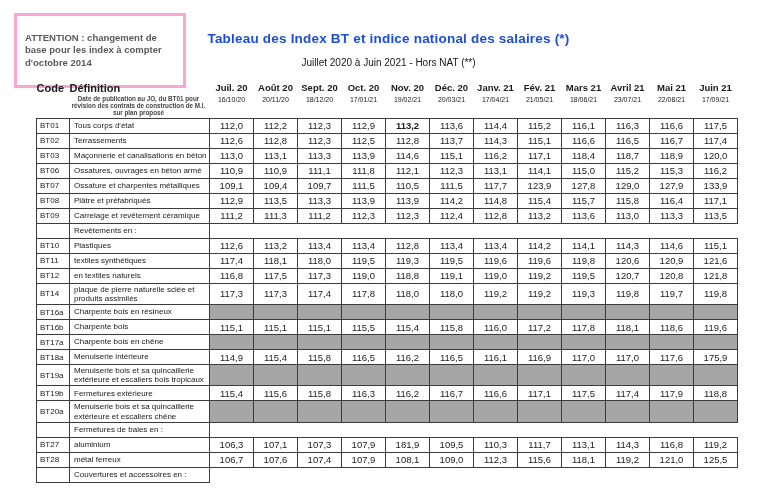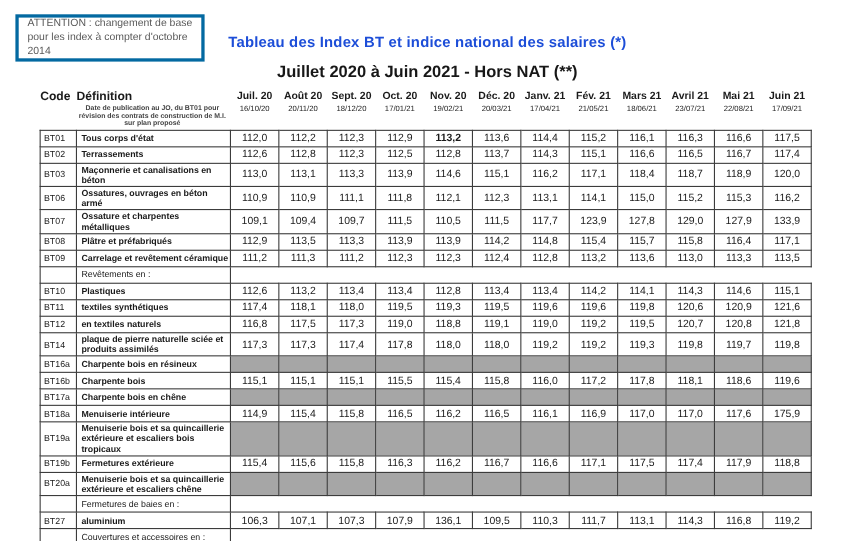--- a/index.html
+++ b/index.html
@@ -7,46 +7,46 @@
     width: 768px; height: 492px;
     background: #ffffff;
     font-family: "Liberation Sans", "DejaVu Sans", sans-serif;
     color: #1a1a1a;
     position: relative;
     overflow: hidden;
   }
   .attention-box {
     position: absolute; top: 13px; left: 14px;
     width: 150px;
-    border: 3px solid #0369a1;
-    padding: 0 8px;
+    border: 3px solid #f9a8d4;
+    padding: 16px 8px;
     color: #5a5a5a;
-    font-size: 9.5px; font-weight: normal; line-height: 1.3;
+    font-size: 9.5px; font-weight: bold; line-height: 1.3;
   }
   .title-wrap {
     position: absolute; top: 31px; left: 36px; width: 705px;
     text-align: center;
   }
   .doc-title { font-size: 13.5px; font-weight: bold; color: #1d4ed8; letter-spacing: 0.2px; }
-  .doc-subtitle { margin-top: 11px; font-size: 15px; font-weight: bold; color: #171717; }
+  .doc-subtitle { margin-top: 11px; font-size: 10px; font-weight: normal; color: #171717; }
   table.index-table {
     position: absolute; top: 80px; left: 36px;
     border-collapse: collapse; table-layout: fixed;
   }
   col.c-code { width: 33px; }
   col.c-def  { width: 140px; }
   col.c-val  { width: 44px; }
   thead th { border: none; padding: 0 0 1px 0; vertical-align: top; font-weight: normal; }
   .code-head, .def-head { text-align: left; font-size: 11px; font-weight: bold; padding-top: 2px; }
   .def-note { font-size: 6.3px; font-weight: bold; color: #444; line-height: 1.15; margin-top: 1px; padding-right: 2px; }
   .month-name { font-size: 9.5px; font-weight: bold; text-align: center; padding-top: 2px; }
   .pub-date { font-size: 7px; color: #222; text-align: center; margin-top: 3px; }
   tbody td { border: 1px solid #3c3c3c; padding: 0; height: 12px; }
   td.code { font-size: 8px; padding: 1px 0 1px 3px; vertical-align: middle; }
-  td.def  { font-size: 8px; padding: 1px 0 1px 4px; line-height: 1.15; vertical-align: middle; font-weight: bold; }
+  td.def  { font-size: 8px; padding: 1px 0 1px 4px; line-height: 1.15; vertical-align: middle; }
   td.def.section-label { font-weight: normal; }
   td.val  { font-size: 9.5px; text-align: center; vertical-align: middle; }
   td.val.shaded { background: #a6a6a6; }
   td.void { border: none; background: #ffffff; }
   td.val.bold { font-weight: bold; }
 </style>
 </head>
 <body>
 
 <div class="attention-box">
@@ -431,28 +431,44 @@
         <td class="def section-label">Fermetures de baies en :</td>
         <td class="void" colspan="12"></td>
       </tr>
       <tr>
         <td class="code">BT27</td>
         <td class="def">aluminium</td>
         <td class="val">106,3</td>
         <td class="val">107,1</td>
         <td class="val">107,3</td>
         <td class="val">107,9</td>
-        <td class="val">136,1</td>
+        <td class="val">181,9</td>
         <td class="val">109,5</td>
         <td class="val">110,3</td>
         <td class="val">111,7</td>
         <td class="val">113,1</td>
         <td class="val">114,3</td>
         <td class="val">116,8</td>
         <td class="val">119,2</td>
       </tr>
       <tr>
+        <td class="code">BT28</td>
+        <td class="def">métal ferreux</td>
+        <td class="val">106,7</td>
+        <td class="val">107,6</td>
+        <td class="val">107,4</td>
+        <td class="val">107,9</td>
+        <td class="val">108,1</td>
+        <td class="val">109,0</td>
+        <td class="val">112,3</td>
+        <td class="val">115,6</td>
+        <td class="val">118,1</td>
+        <td class="val">119,2</td>
+        <td class="val">121,0</td>
+        <td class="val">125,5</td>
+      </tr>
+      <tr>
         <td class="code"></td>
         <td class="def section-label">Couvertures et accessoires en :</td>
         <td class="void" colspan="12"></td>
       </tr>
     </tbody>
 </table>
 
 </body></html>

